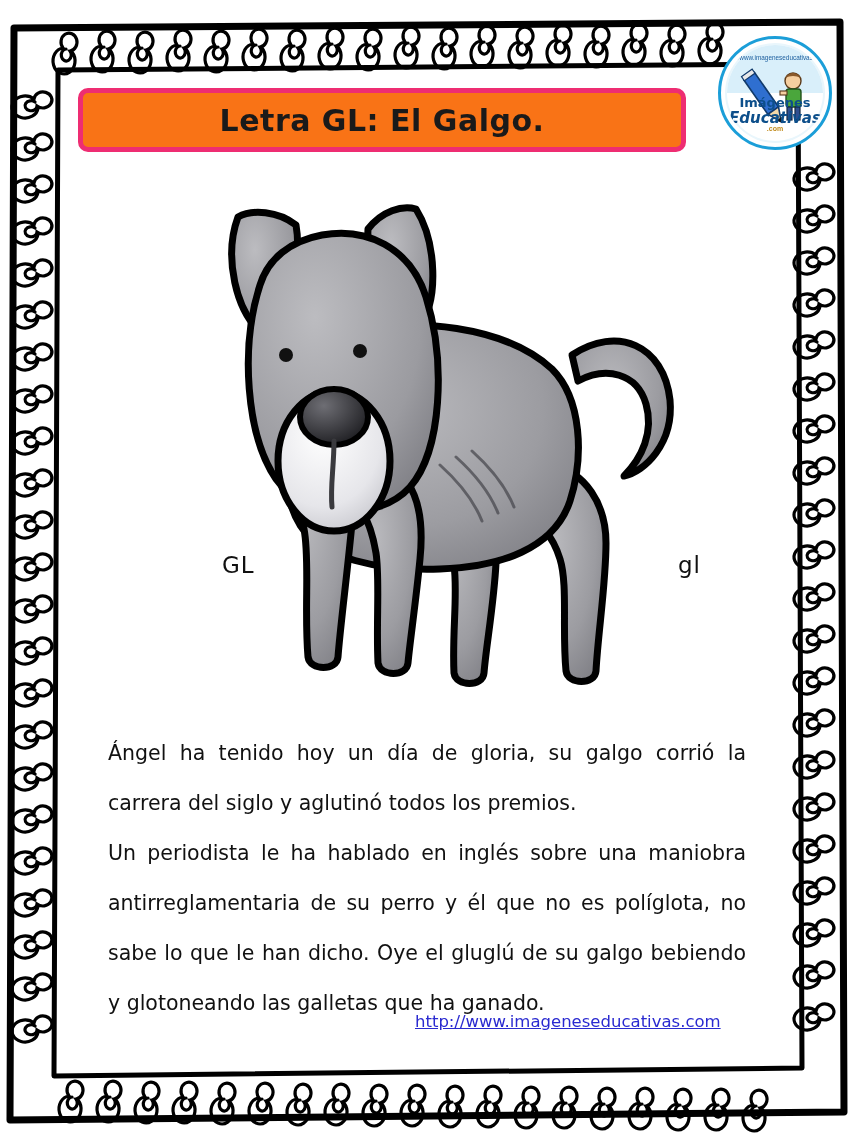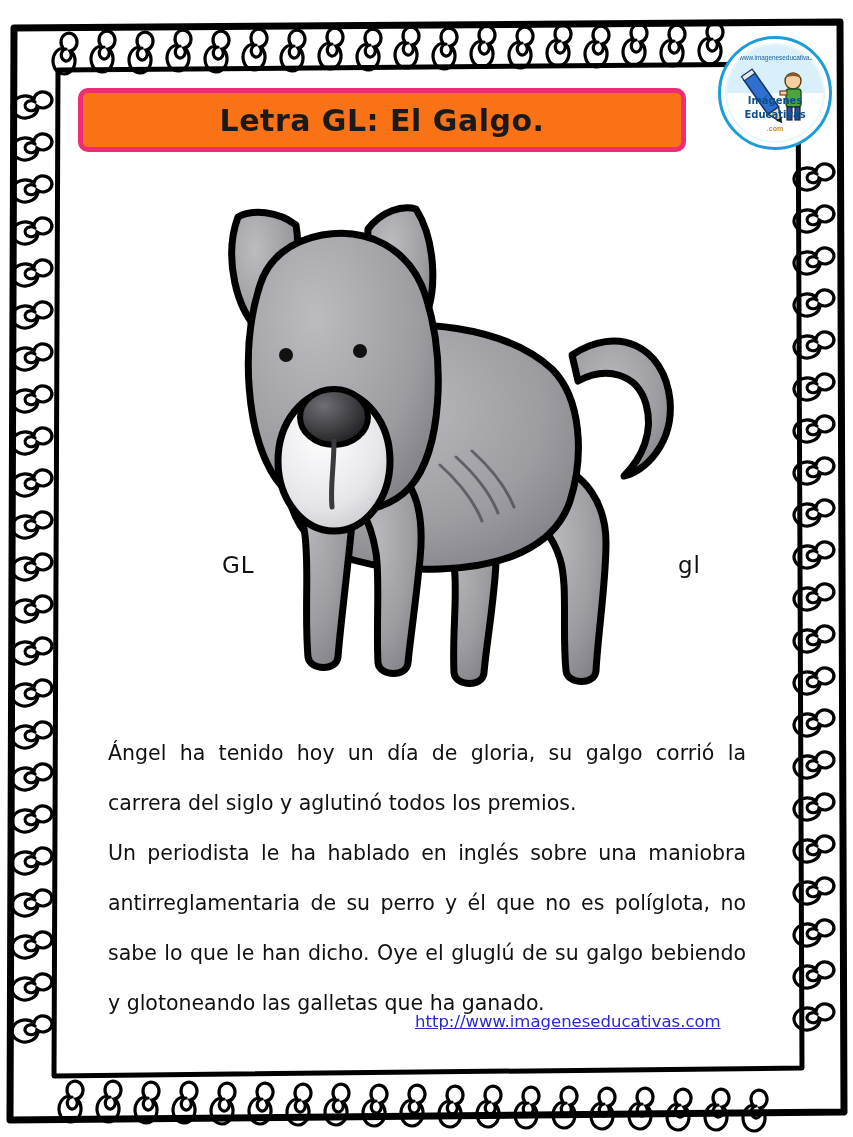--- a/index.html
+++ b/index.html
@@ -87,26 +87,26 @@
     color: #1b5e9e;
     white-space: nowrap;
     font-family: "Liberation Sans", sans-serif;
   }
   .logo-word1, .logo-word2 {
     position: absolute;
     left: 50%;
     transform: translateX(-50%);
     font-family: "DejaVu Sans", sans-serif;
     font-weight: bold;
-    font-size: 10px;
+    font-size: 13px;
     color: #0d4f8b;
     white-space: nowrap;
   }
   .logo-word1 { top: 52px; }
-  .logo-word2 { top: 66px; font-size: 10px; }
+  .logo-word2 { top: 66px; font-size: 15px; font-style: italic; }
   .logo-sub {
     position: absolute;
     left: 50%;
     transform: translateX(-50%);
     top: 82px;
     font-size: 7px;
     color: #c08a1a;
     font-weight: bold;
     white-space: nowrap;
   }

